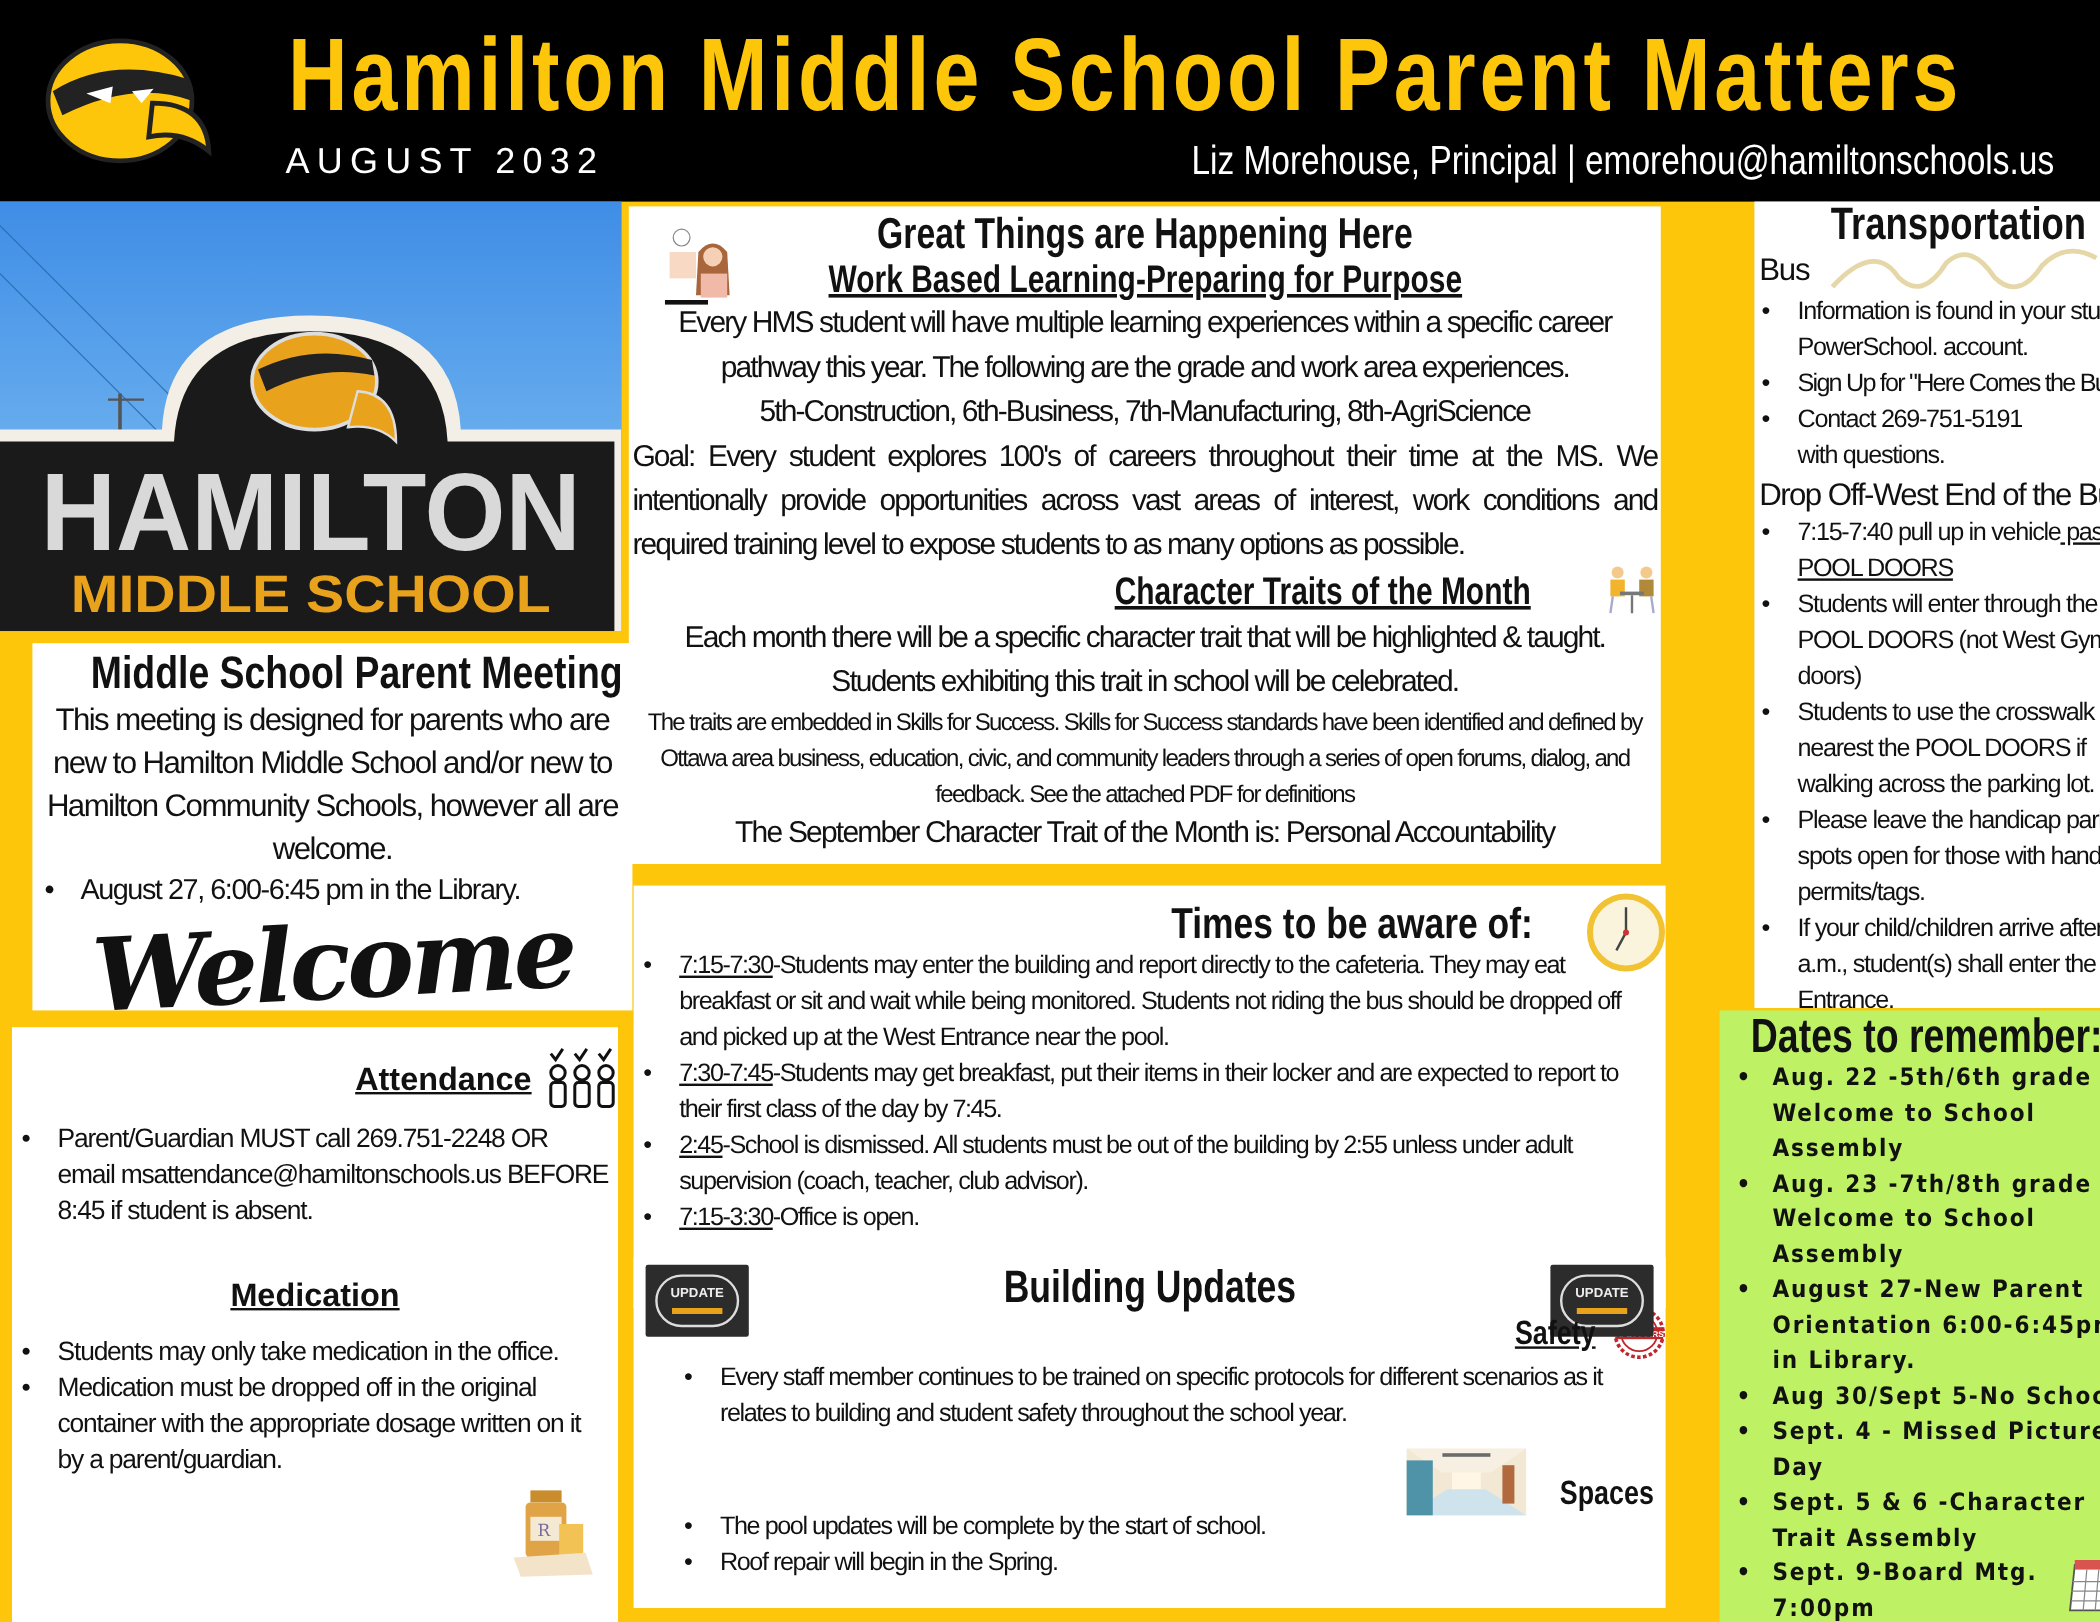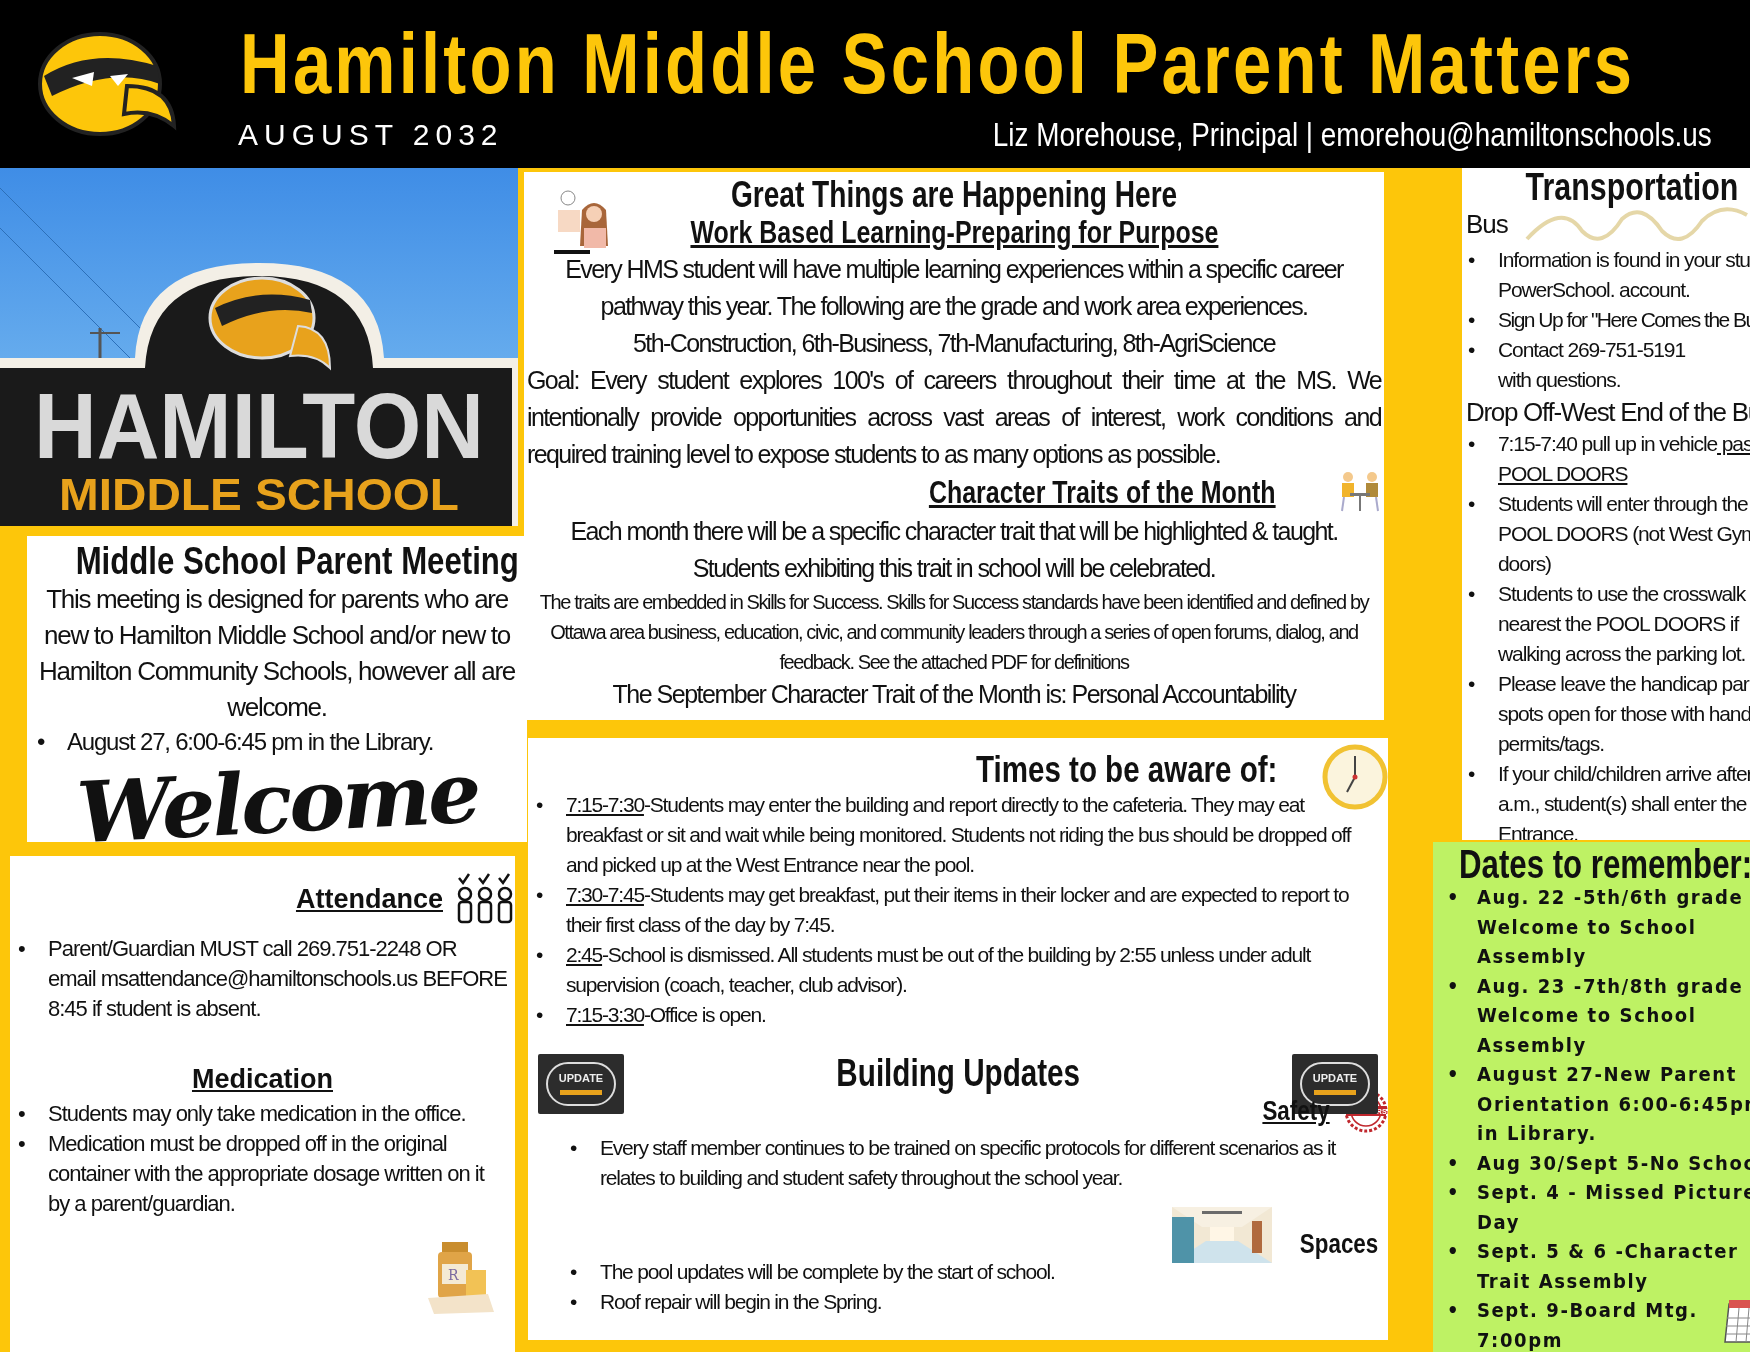--- a/index.html
+++ b/index.html
@@ -95,21 +95,21 @@
           <rect x="44" y="30" width="12" height="20" rx="3"></rect>
       </g>
     </svg>
   </div>
   <ul class="b" style="font-size:22px;line-height:30px;letter-spacing:-1px;padding-left:2px;padding-right:8px;">
     <li>Parent/Guardian MUST call 269.751-2248 OR email msattendance@hamiltonschools.us BEFORE 8:45 if student is absent.</li>
   </ul>
   <div class="center" style="margin-top:40px;">
     <span class="ul" style="font-size:27px;font-weight:bold;">Medication</span>
   </div>
-  <ul class="b" style="font-size:22px;line-height:30px;letter-spacing:-1px;padding-left:2px;padding-right:90px;margin-top:4px;">
+  <ul class="b" style="font-size:22px;line-height:30px;letter-spacing:-1px;padding-left:2px;padding-right:90px;margin-top:16px;">
     <li style="margin-right:-80px;">Students may only take medication in the office.</li>
     <li style="margin-right:-80px;">Medication must be dropped off in the original container with the appropriate dosage written on it by a parent/guardian.</li>
   </ul>
   <svg style="position:absolute;left:418px;top:380px;" width="70" height="80" viewBox="0 0 70 80">
     <rect x="14" y="6" width="26" height="10" fill="#c98d2e"></rect>
     <rect x="10" y="16" width="34" height="46" rx="4" fill="#e0a447"></rect>
     <rect x="14" y="28" width="26" height="20" fill="#f4ead4"></rect>
     <text x="20" y="44" font-size="14" fill="#7a6aa0" font-family="DejaVu Serif, serif">R</text>
     <rect x="38" y="34" width="20" height="28" fill="#f2c255"></rect>
     <path d="M0 62 L60 58 L66 76 L6 78 Z" fill="#f3e3c9"></path>

